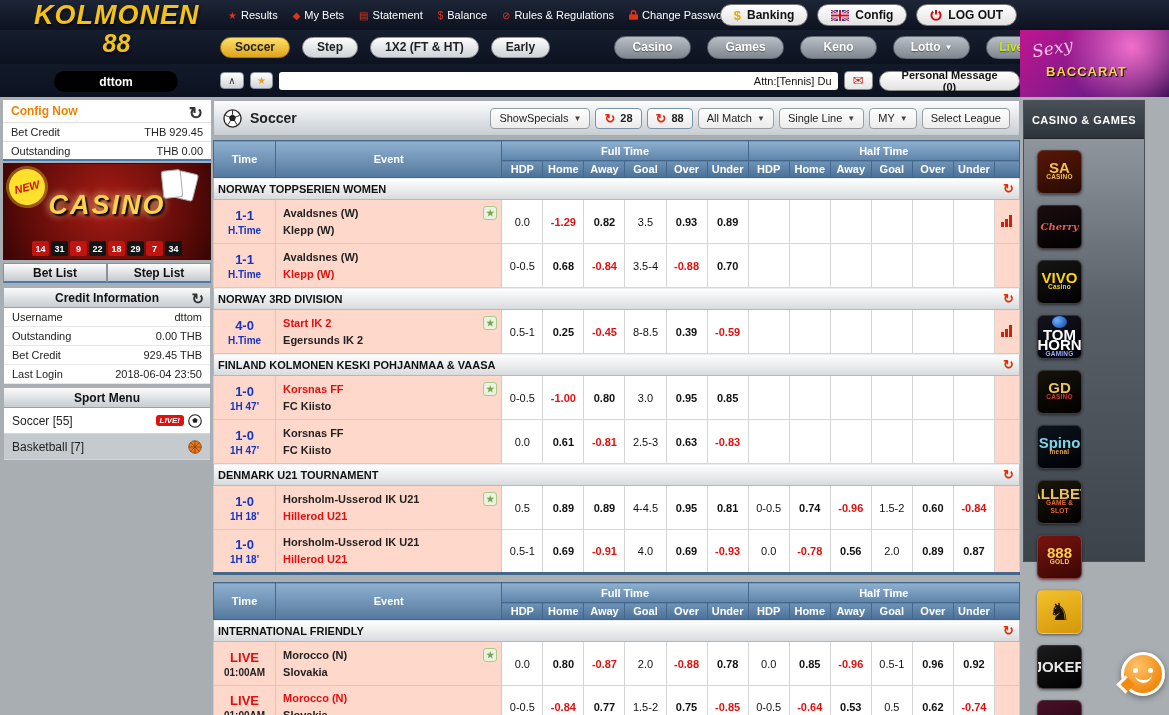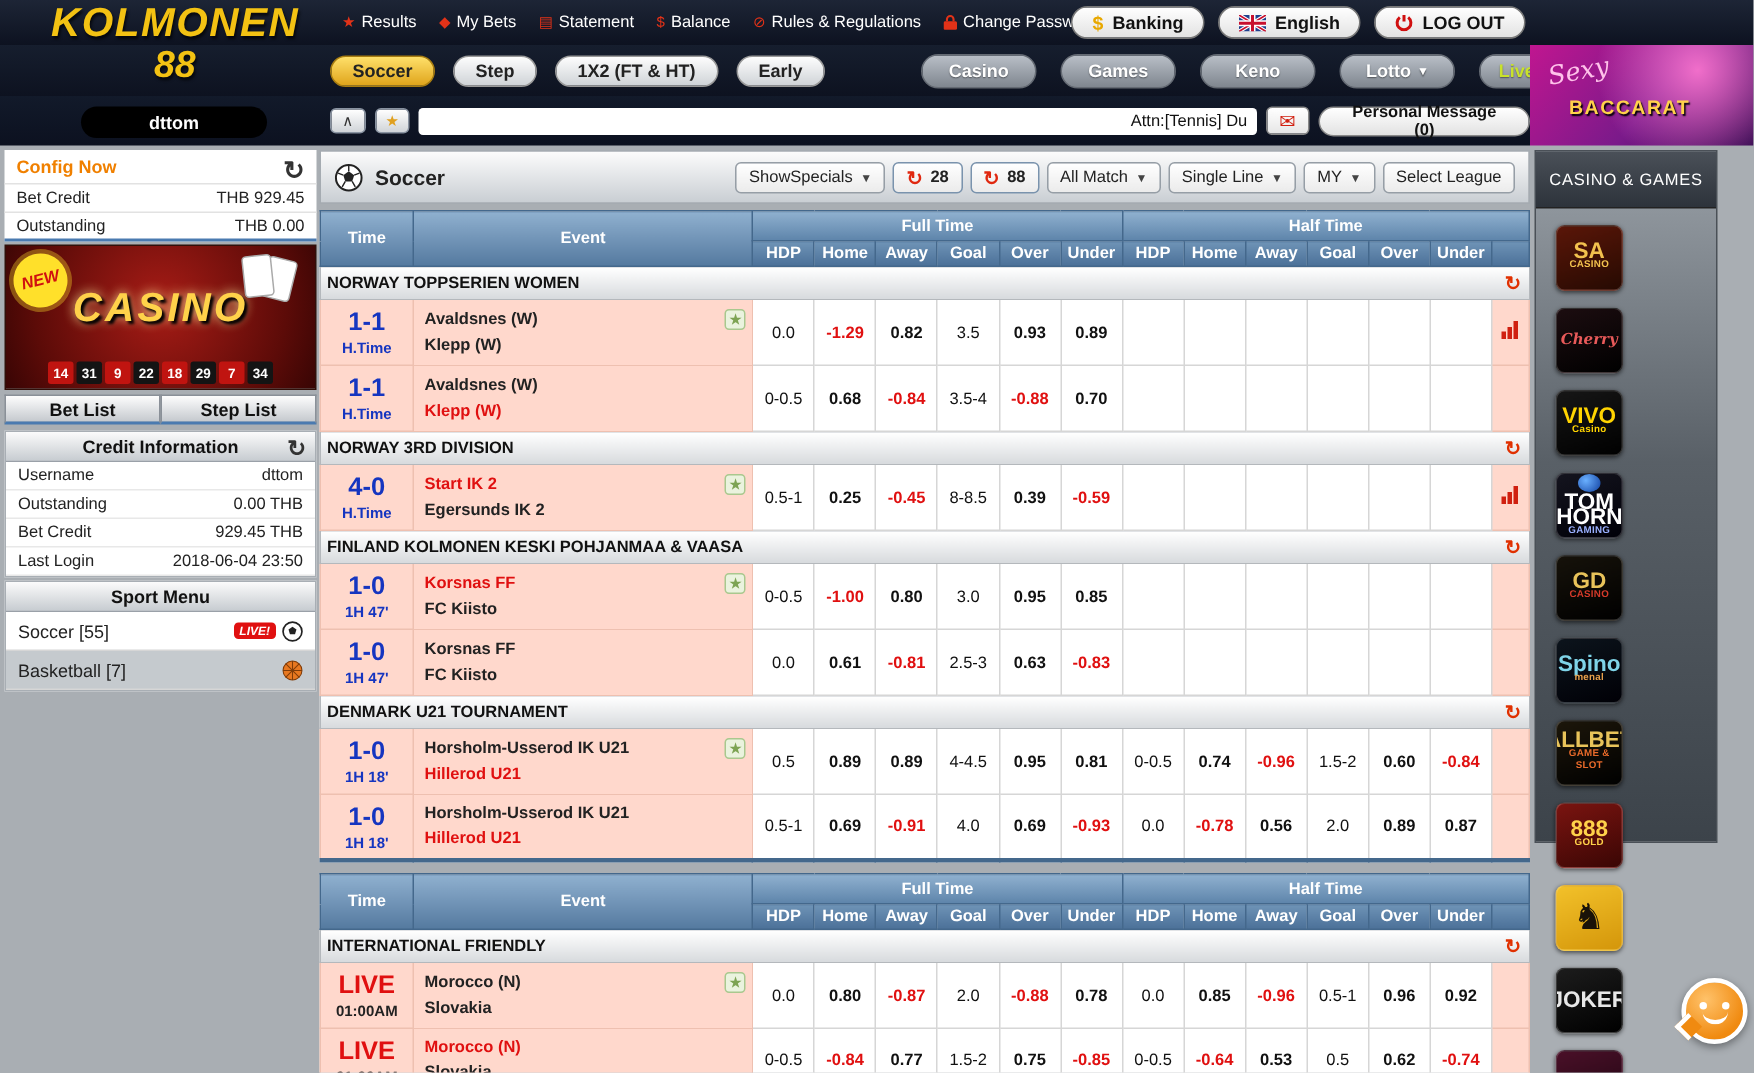--- a/index.html
+++ b/index.html
@@ -132,42 +132,42 @@
                      margin-bottom:7px; border:1px solid #44688c; border-bottom:3px solid #44688c; }
   th { color:#fff; font-size:11px; font-weight:bold; border:1px solid #44688c; }
   .th-corner { background:linear-gradient(#8fb0cf,#54799f); }
   .th-span { background:linear-gradient(#8fb0cf,#5d84aa); height:20px; }
   .th-sub  { background:linear-gradient(#6e93b6,#4b7098); height:17px; }
   .league-row td { background:linear-gradient(#ffffff,#d7dadd); font-size:11px; font-weight:bold; color:#111;
                    height:22px; padding:0 4px; border:1px solid #b4b8bc; position:relative; }
   .league-refresh { position:absolute; right:5px; top:3px; color:#e03000; font-weight:bold; font-size:13px; cursor:pointer; }
   .match-row td { height:44px; }
   .time-cell { background:#ffd8cc; text-align:center; font-weight:bold; border:1px solid #eec0b0; }
-  .tl1 { font-size:17px; } .tl2 { font-size:10px; margin-top:2px; }
+  .tl1 { font-size:13px; } .tl2 { font-size:10px; margin-top:2px; }
   .t-blue { color:#1535c0; } .t-red { color:#e01010; } .t-dark { color:#222; }
   .event-cell { background:#ffd8cc; border:1px solid #eec0b0; padding:4px 18px 4px 7px; position:relative;
                 font-size:11px; font-weight:bold; color:#222; vertical-align:middle; }
   .team { line-height:17px; white-space:nowrap; overflow:hidden; }
   .team.red { color:#e01010; }
   .star-badge { position:absolute; right:4px; top:6px; width:14px; height:14px; background:#eaf3de;
                 border:1px solid #a9c88e; border-radius:3px; color:#7da353; font-size:9px;
                 line-height:12px; text-align:center; cursor:pointer; }
   .oc { background:#fff; border:1px solid #d6d6d6; text-align:center; font-size:11px; color:#111; cursor:pointer; }
   .oc.bold { font-weight:bold; }
   .oc.neg { color:#e01010; }
   .end-cell { background:#ffd8cc; border:1px solid #eec0b0; text-align:center; }
   .chart-icon { display:inline-flex; align-items:flex-end; gap:1px; height:12px; cursor:pointer; }
   .chart-icon i { width:3px; background:#d02010; display:block; }
   .chart-icon i:nth-child(1){height:5px;} .chart-icon i:nth-child(2){height:8px;} .chart-icon i:nth-child(3){height:12px;}
 
   
   #casino-panel { position:absolute; left:1023px; top:100px; width:122px; height:462px;
                   background:linear-gradient(#9aa1a8,#596067 45%,#3c434a); border:1px solid #4a5057; }
   #cp-head { height:38px; background:linear-gradient(#4a5058,#2d333b); color:#fff; font-size:11px;
-             font-weight:normal; display:flex; align-items:center; justify-content:center;
+             font-weight:bold; display:flex; align-items:center; justify-content:center;
              letter-spacing:.5px; border-bottom:1px solid #222; }
   #cp-grid { display:flex; flex-wrap:wrap; gap:11px 12px; padding:11px 13px; }
   .tile { width:45px; height:44px; border-radius:6px; display:flex; flex-direction:column; align-items:center;
           justify-content:center; overflow:hidden; box-shadow:0 1px 3px rgba(0,0,0,.55);
           border:1px solid rgba(255,255,255,.18); text-align:center; cursor:pointer; }
   .tile .tl1v { font-size:15px; font-weight:bold; line-height:10px; }
   .tile .tl2v { font-size:6.5px; font-weight:bold; line-height:8px; letter-spacing:.2px; }
   .tile .cursive { font-family:"DejaVu Serif",serif; font-style:italic; font-size:10px; }
   .glyph { font-size:24px; line-height:24px; }
   .ico-globe { width:15px; height:15px; border-radius:50%; margin-bottom:2px;
@@ -227,21 +227,21 @@
     <button class="pill-btn">
       <svg width="18" height="11" viewBox="0 0 18 11">
           <rect width="18" height="11" fill="#20408e"></rect>
           <path d="M0 0 L18 11 M18 0 L0 11" stroke="#fff" stroke-width="2.6"></path>
           <path d="M0 0 L18 11 M18 0 L0 11" stroke="#c8102e" stroke-width="1.1"></path>
           <rect x="7" width="4" height="11" fill="#fff"></rect>
           <rect y="3.5" width="18" height="4" fill="#fff"></rect>
           <rect x="8" width="2" height="11" fill="#c8102e"></rect>
           <rect y="4.5" width="18" height="2" fill="#c8102e"></rect>
         </svg>
-      <span>English</span>
+      <span>Config</span>
     </button>
     <button class="pill-btn">
       <svg width="12" height="12" viewBox="0 0 12 12">
           <path d="M6 1 V5.4" stroke="#d01010" stroke-width="2"></path>
           <path d="M3.2 2.6 A4.6 4.6 0 1 0 8.8 2.6" stroke="#d01010" stroke-width="2" fill="none"></path>
         </svg>
       <span>LOG OUT</span>
     </button>
   </div>
 </header>

